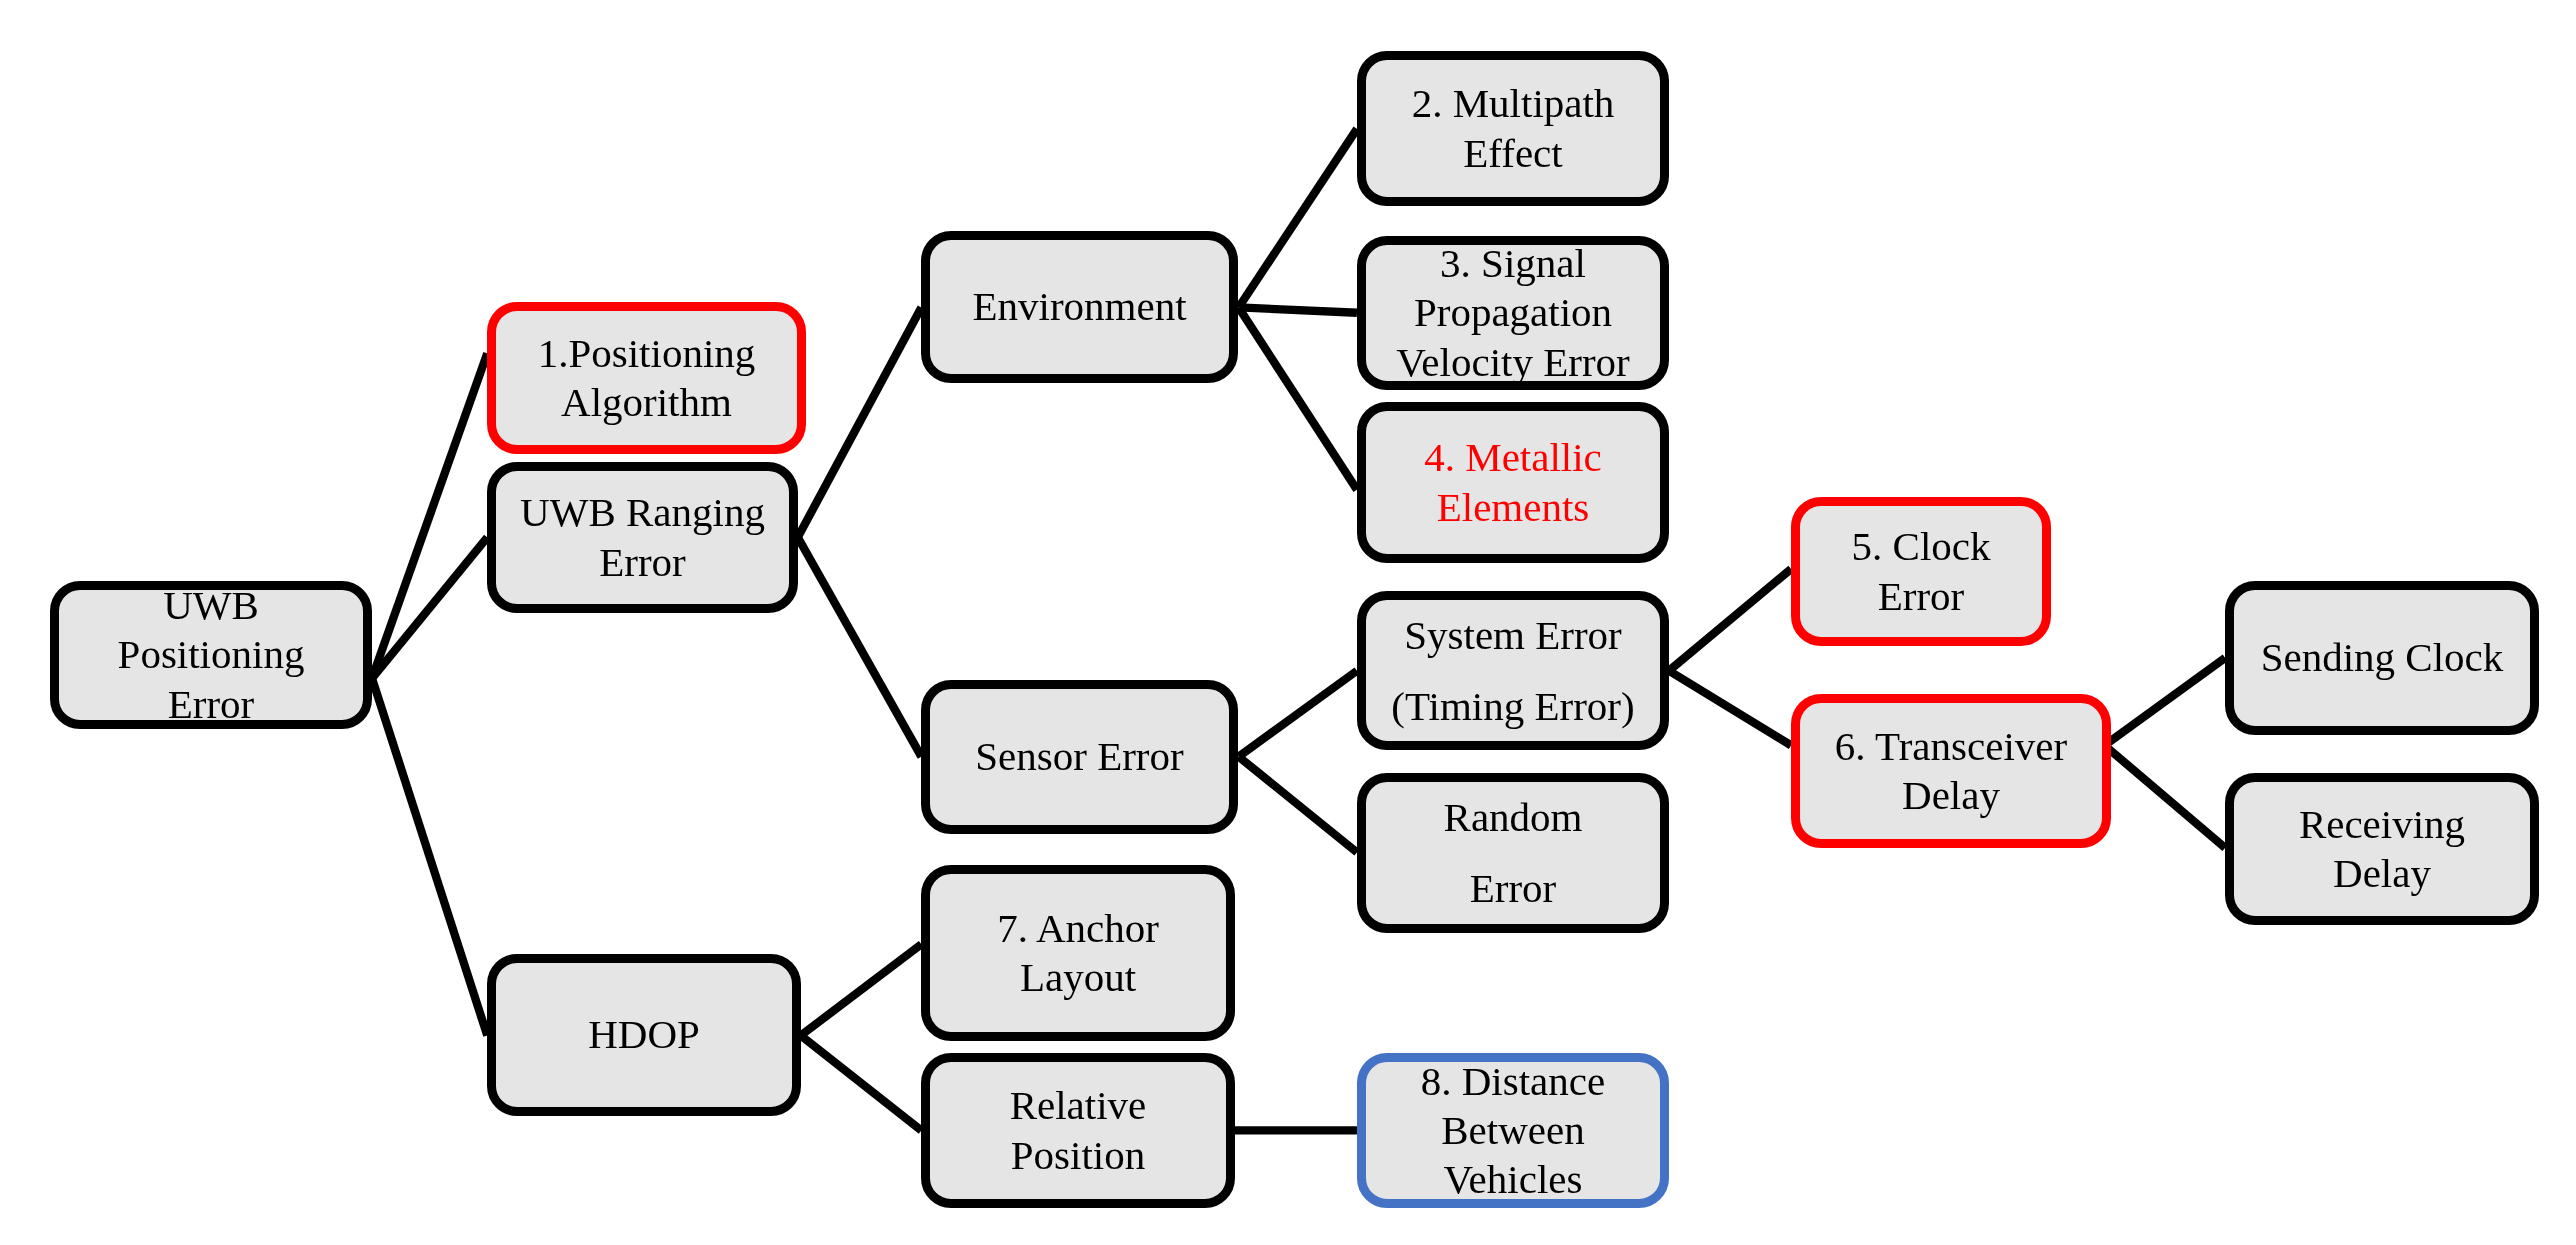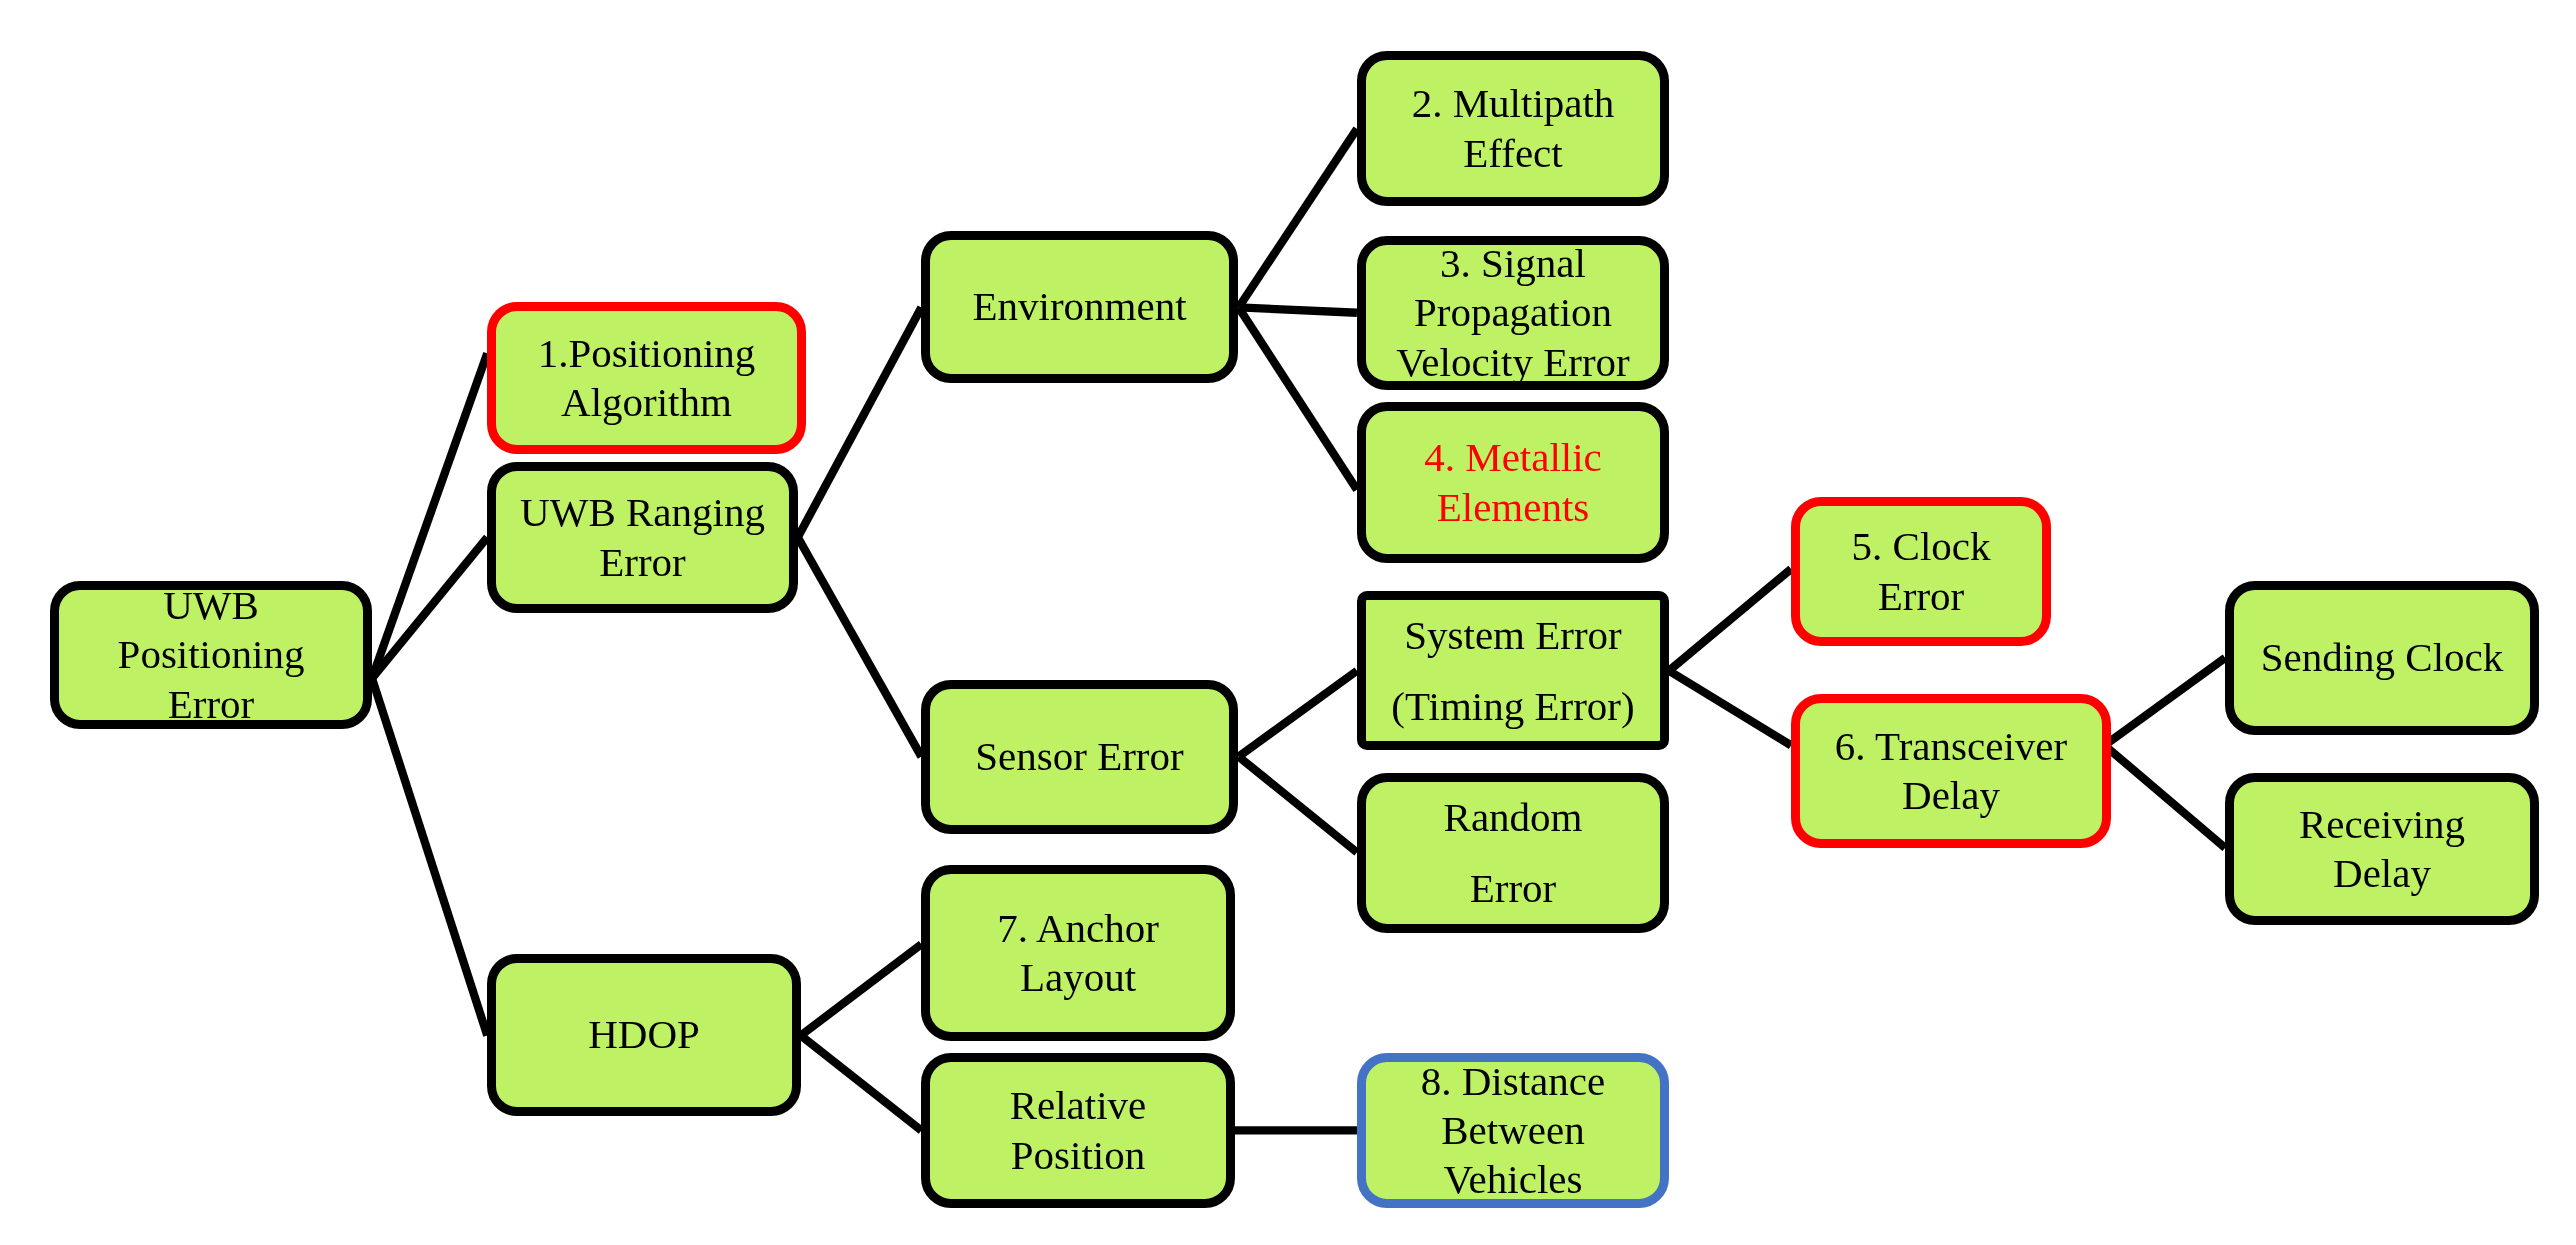--- a/index.html
+++ b/index.html
@@ -25,21 +25,21 @@
   }
   .edges line {
     stroke: #000000;
     stroke-width: 11;
   }
   .node {
     position: absolute;
     box-sizing: border-box;
     border: 9.8px solid #000000;
     border-radius: 30px;
-    background: #bef264;
+    background: #e5e5e5;
     display: flex;
     align-items: center;
     justify-content: center;
     text-align: center;
     z-index: 1;
     padding: 3px 7.5px;
   }
   .node .label {
     font-size: 41px;
     line-height: 1.2;
@@ -56,21 +56,21 @@
   .n-posalg          { left:  487px; top:  277px; width: 319px; height: 152px; }
   .n-ranging         { left:  487px; top:  462px; width: 311px; height: 151px; }
   .n-hdop            { left:  487px; top: 954px; width: 314px; height: 162px; }
   .n-environment     { left: 921px; top:  231px; width: 317px; height: 152px; }
   .n-sensor          { left: 921px; top:  680px; width: 317px; height: 154px; }
   .n-anchor          { left: 921px; top: 865px; width: 314px; height: 176px; }
   .n-relative        { left: 921px; top: 1053px; width: 314px; height: 155px; }
   .n-multipath       { left: 1357px; top:   51px; width: 312px; height: 155px; }
   .n-signal          { left: 1357px; top:  236px; width: 312px; height: 154px; }
   .n-metallic        { left: 1357px; top:  402px; width: 312px; height: 161px; }
-  .n-system          { left: 1357px; top:  591px; width: 312px; height: 159px; border-radius: 10px; }
+  .n-system          { left: 1357px; top:  591px; width: 312px; height: 159px; }
   .n-random          { left: 1357px; top: 773px; width: 312px; height: 160px; }
   .n-distance        { left: 1357px; top: 1053px; width: 312px; height: 155px; }
   .n-clock           { left: 1791px; top:  472px; width: 260px; height: 149px; }
   .n-transceiver     { left: 1791px; top:  669px; width: 320px; height: 154px; }
   .n-sending         { left: 2225px; top:  581px; width: 314px; height: 154px; }
   .n-receiving       { left: 2225px; top: 773px; width: 314px; height: 152px; }
 </style>
 </head>
 <body>
 

